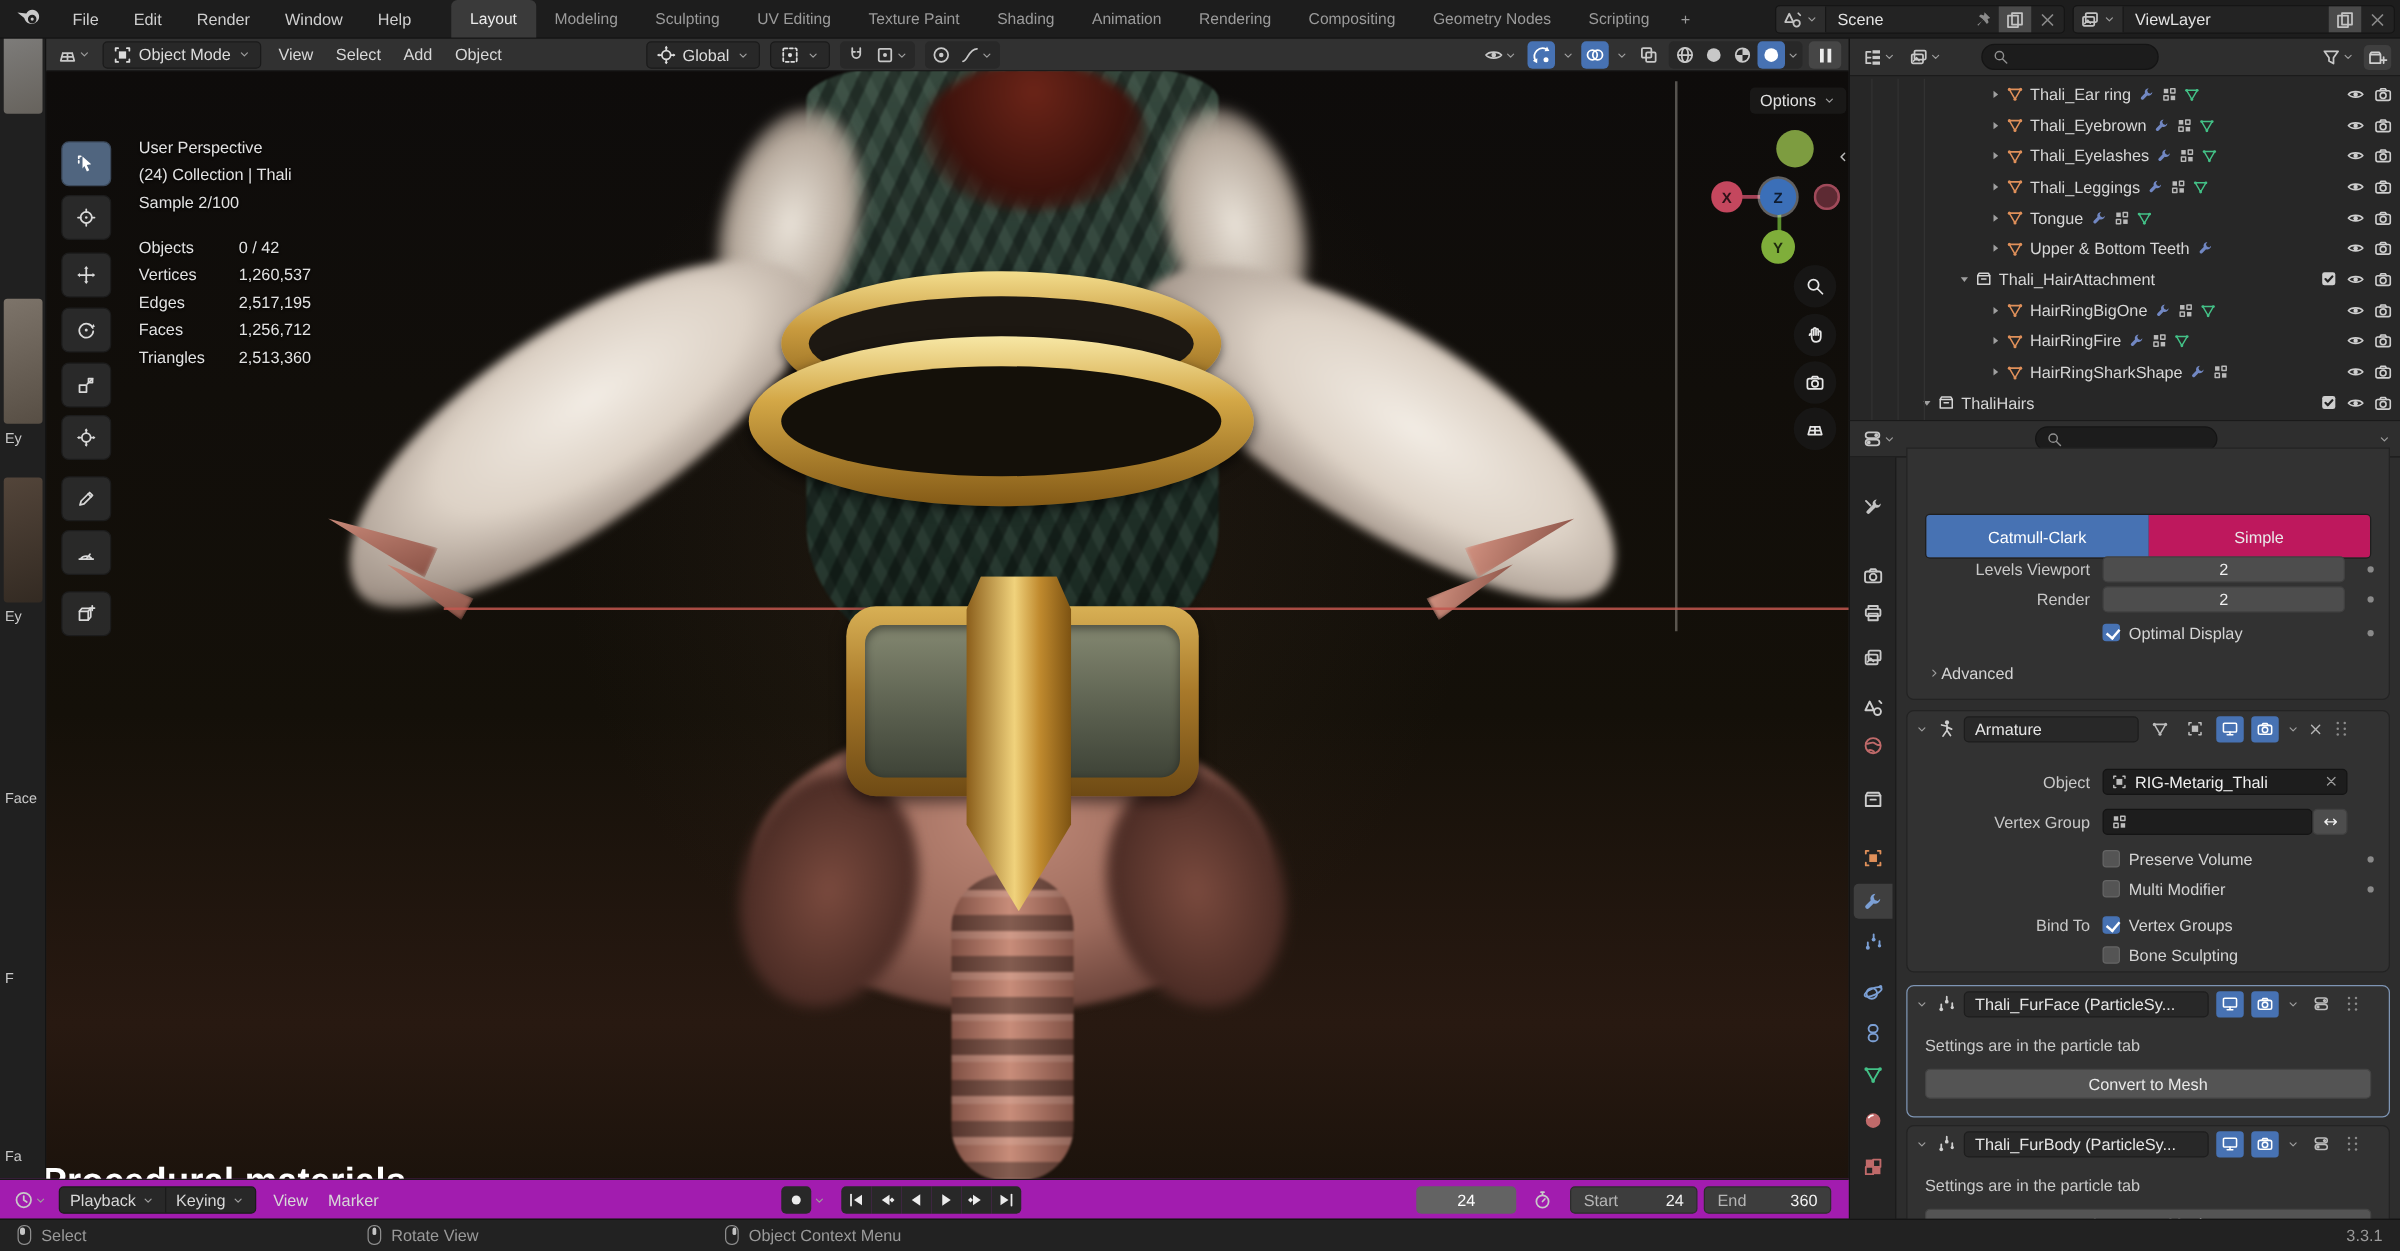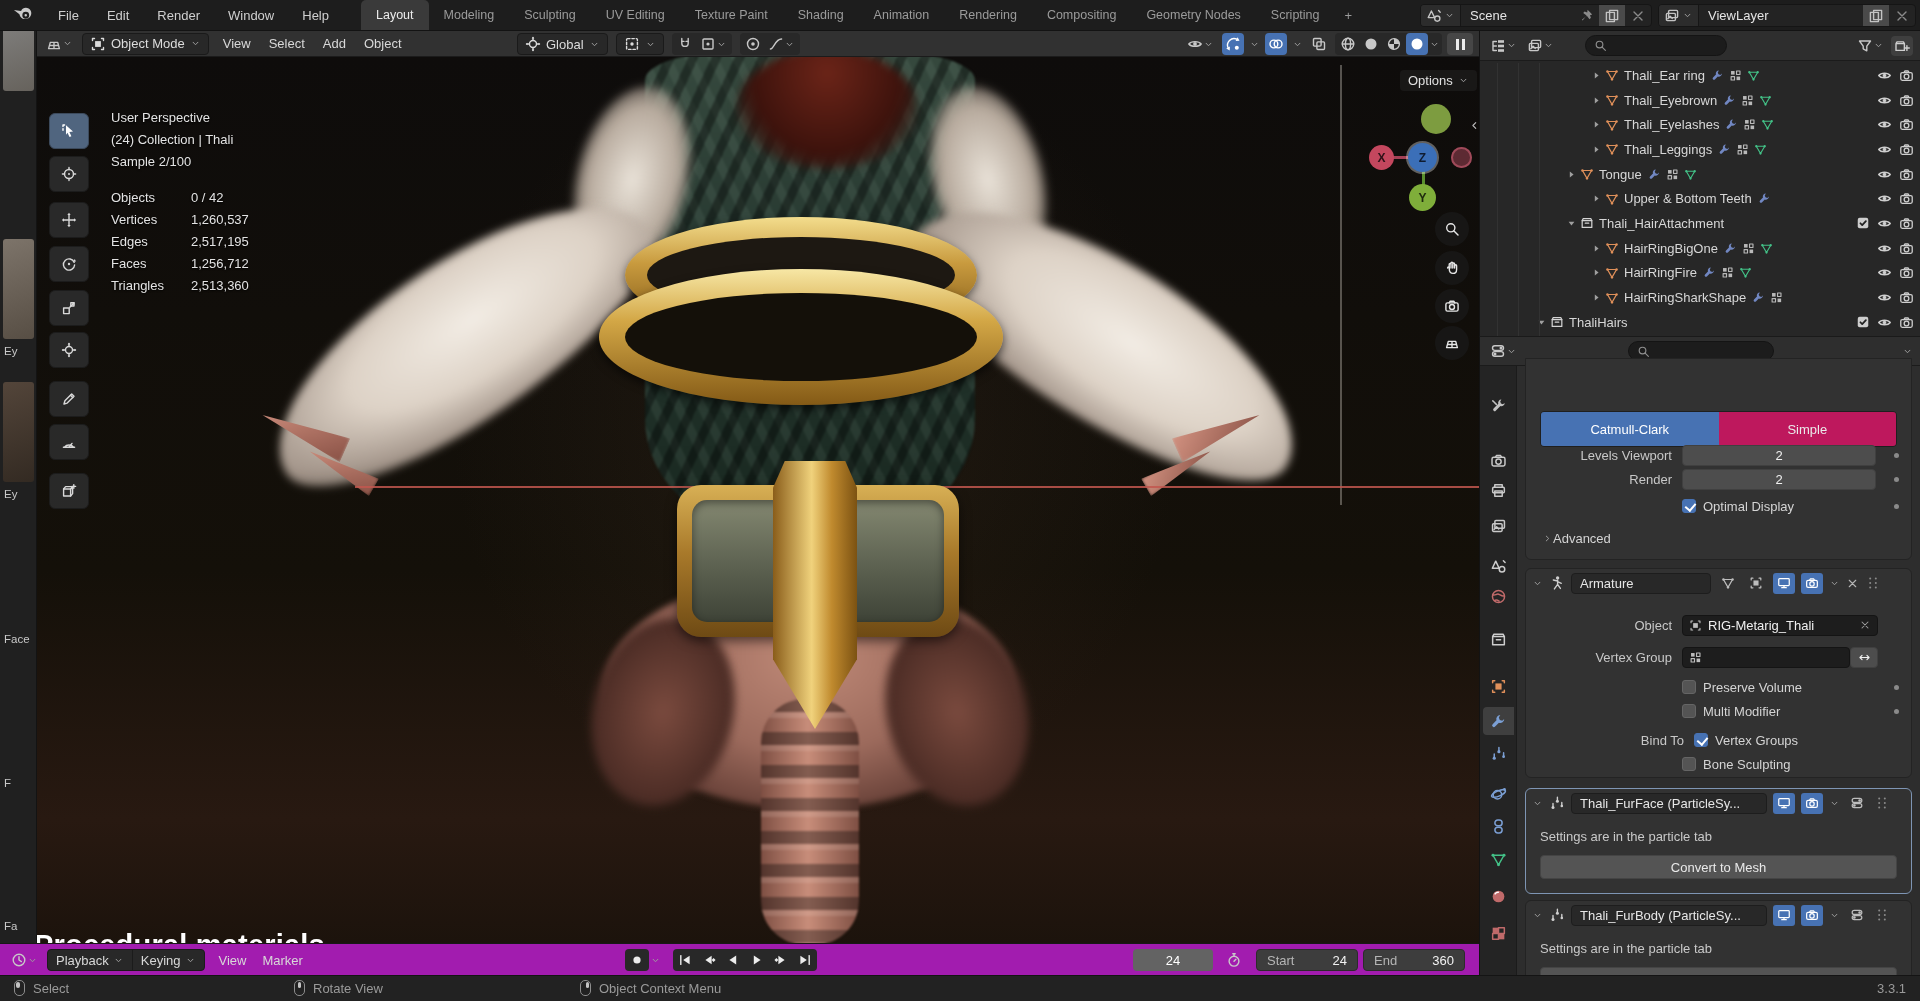--- a/index.html
+++ b/index.html
@@ -1042,21 +1042,21 @@
           <span class="rspace"></span>
     <span class="rt">
             <svg class="ic" style="width:15px;height:15px">
               <use href="#s-eye"></use>
             </svg>
     <svg class="ic" style="width:15px;height:15px">
               <use href="#s-cam"></use>
             </svg>
           </span>
         </div>
-        <div class="ol-row" style="padding-left:86px">
+        <div class="ol-row" style="padding-left:111px">
     <span class="disc">
             <svg class="ic" style="width:11px;height:11px">
               <use href="#s-tri-r"></use>
             </svg>
           </span>
     <svg class="ic c-mesh" style="width:14px;height:14px">
             <use href="#s-mesh"></use>
           </svg>
           <span class="tname">Tongue</span>
           <span class="badges">
@@ -1441,21 +1441,21 @@
         <div class="prow" style="left:156px;right:0;top:109px;height:18px;gap:7px">
           <span class="cb"></span>
           <span>Preserve Volume</span>
           <span class="adot"></span>
         </div>
         <div class="prow" style="left:156px;right:0;top:133px;height:18px;gap:7px">
           <span class="cb"></span>
           <span>Multi Modifier</span>
           <span class="adot"></span>
         </div>
-        <div class="prow" style="left:12px;right:0;top:162px;height:18px">
+        <div class="prow" style="left:0;right:0;top:162px;height:18px">
           <span class="plabel" style="width:146px">Bind To</span>
           <span style="display:flex;gap:7px;margin-left:10px;align-items:center">
             <span class="cb on"></span>
             <span>Vertex Groups</span>
           </span>
         </div>
         <div class="prow" style="left:156px;right:0;top:186px;height:18px;gap:7px">
           <span class="cb"></span>
           <span>Bone Sculpting</span>
         </div>

